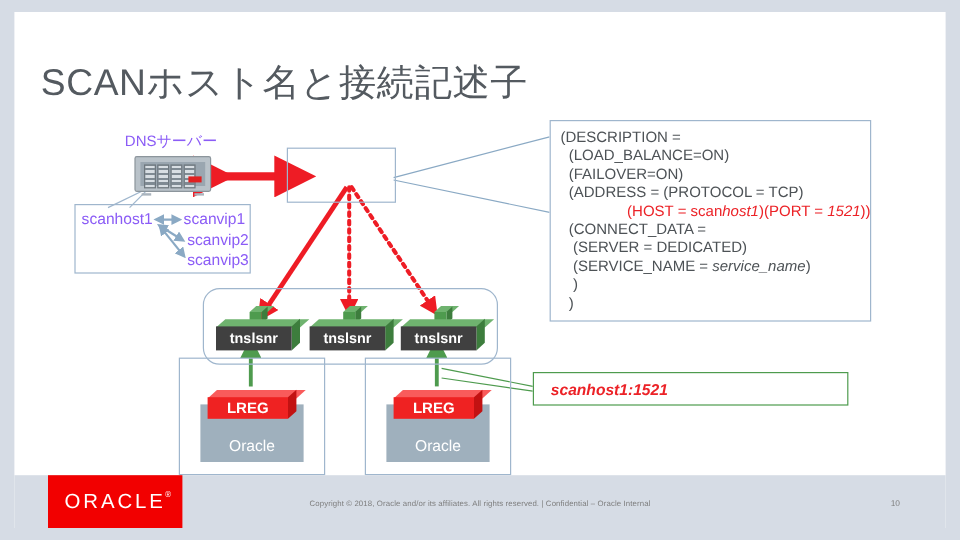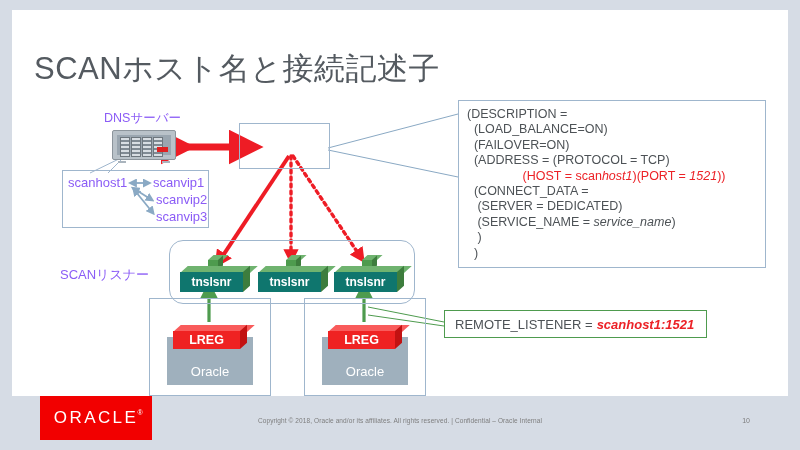--- a/index.html
+++ b/index.html
@@ -117,21 +117,21 @@
     right: 0; top: 6px; bottom: 0;
     width: 7px;
     transform: skewY(-42deg);
     transform-origin: top left;
   }
   
   .orange .face { background: #f79321; }
   .orange .top  { background: #fcb04a; }
   .orange .side { background: #d9781a; }
   
-  .green .face { background: #0f766e; }
+  .green .face { background: #404040; }
   .green .top  { background: #6fb36f; }
   .green .side { background: #3d7d3d; }
   
   .red .face { background: #ef2222; }
   .red .top  { background: #f95b5b; }
   .red .side { background: #c21212; }
   
   .nub {
     position: absolute;
     width: 15px;
@@ -312,32 +312,31 @@
   <div class="rack-foot" style="left:150px; top:151px; width:8px;"></div>
 
   <div class="bluebox" style="left:50px; top:160px; width:147px; height:58px;"></div>
   <div class="lbl" style="left:56px; top:165px; font-size:13px;">scanhost1</div>
   <div class="lbl" style="left:141px; top:165px; font-size:13px;">scanvip1</div>
   <div class="lbl" style="left:144px; top:182px; font-size:13px;">scanvip2</div>
   <div class="lbl" style="left:144px; top:199px; font-size:13px;">scanvip3</div>
 
   <div class="bluebox" style="left:227px; top:113px; width:91px; height:46px;"></div>
 
-  <div class="descbox" style="left:446px; top:90px; width:308px; height:168px;"><span>(DESCRIPTION =</span>
+  <div class="descbox" style="left:446px; top:90px; width:268px; height:168px;"><span>(DESCRIPTION =</span>
 <span>  (LOAD_BALANCE=ON)</span>
 <span>  (FAILOVER=ON)</span>
 <span>  (ADDRESS = (PROTOCOL = TCP)</span>
 <span class="red">                (HOST = scan</span><span class="red ital">host1</span><span class="red">)(PORT = </span><span class="red ital">1521</span><span class="red">))</span>
 <span>  (CONNECT_DATA =</span>
 <span>   (SERVER = DEDICATED)</span>
 <span>   (SERVICE_NAME = </span><span class="ital">service_name</span><span>)</span>
 <span>   )</span>
 <span>  )</span></div>
 
-  <div class="lbl" style="left:48px; top:256px; font-size:13px;">SCANリスナー</div>
 
   <div class="bluebox-round" style="left:157px; top:230px; width:246px; height:64px;"></div>
 
   <div class="nub" style="left:196px; top:245px;">
     <div class="t"></div>
       <div class="s"></div>
       <div class="f"></div>
   </div>
   <div class="box3d green" style="left:168px; top:256px; width:70px; height:26px;">
     <div class="top"></div>
@@ -381,21 +380,20 @@
   <div class="oracle-block" style="left:310px; top:327px; width:86px; height:48px;">
     <span>Oracle</span>
   </div>
   <div class="box3d red" style="left:316px; top:315px; width:74px; height:24px;">
     <div class="top"></div>
       <div class="side"></div>
     <div class="face" style="font-size:12.5px;">LREG</div>
   </div>
 
   <div class="remotebox" style="left:432px; top:300px; width:263px; height:28px;">
-    <span>REMOTE_LISTENER =</span>
     <span class="val">scanhost1:1521</span>
   </div>
 
   <div class="footer-bar">
     <div class="oracle-logo">
       <span class="wordmark">
         <span>ORACLE</span><sup>®</sup>
       </span>
     </div>
     <div class="copyright">Copyright © 2018, Oracle and/or its affiliates. All rights reserved.  |  Confidential – Oracle Internal</div>

